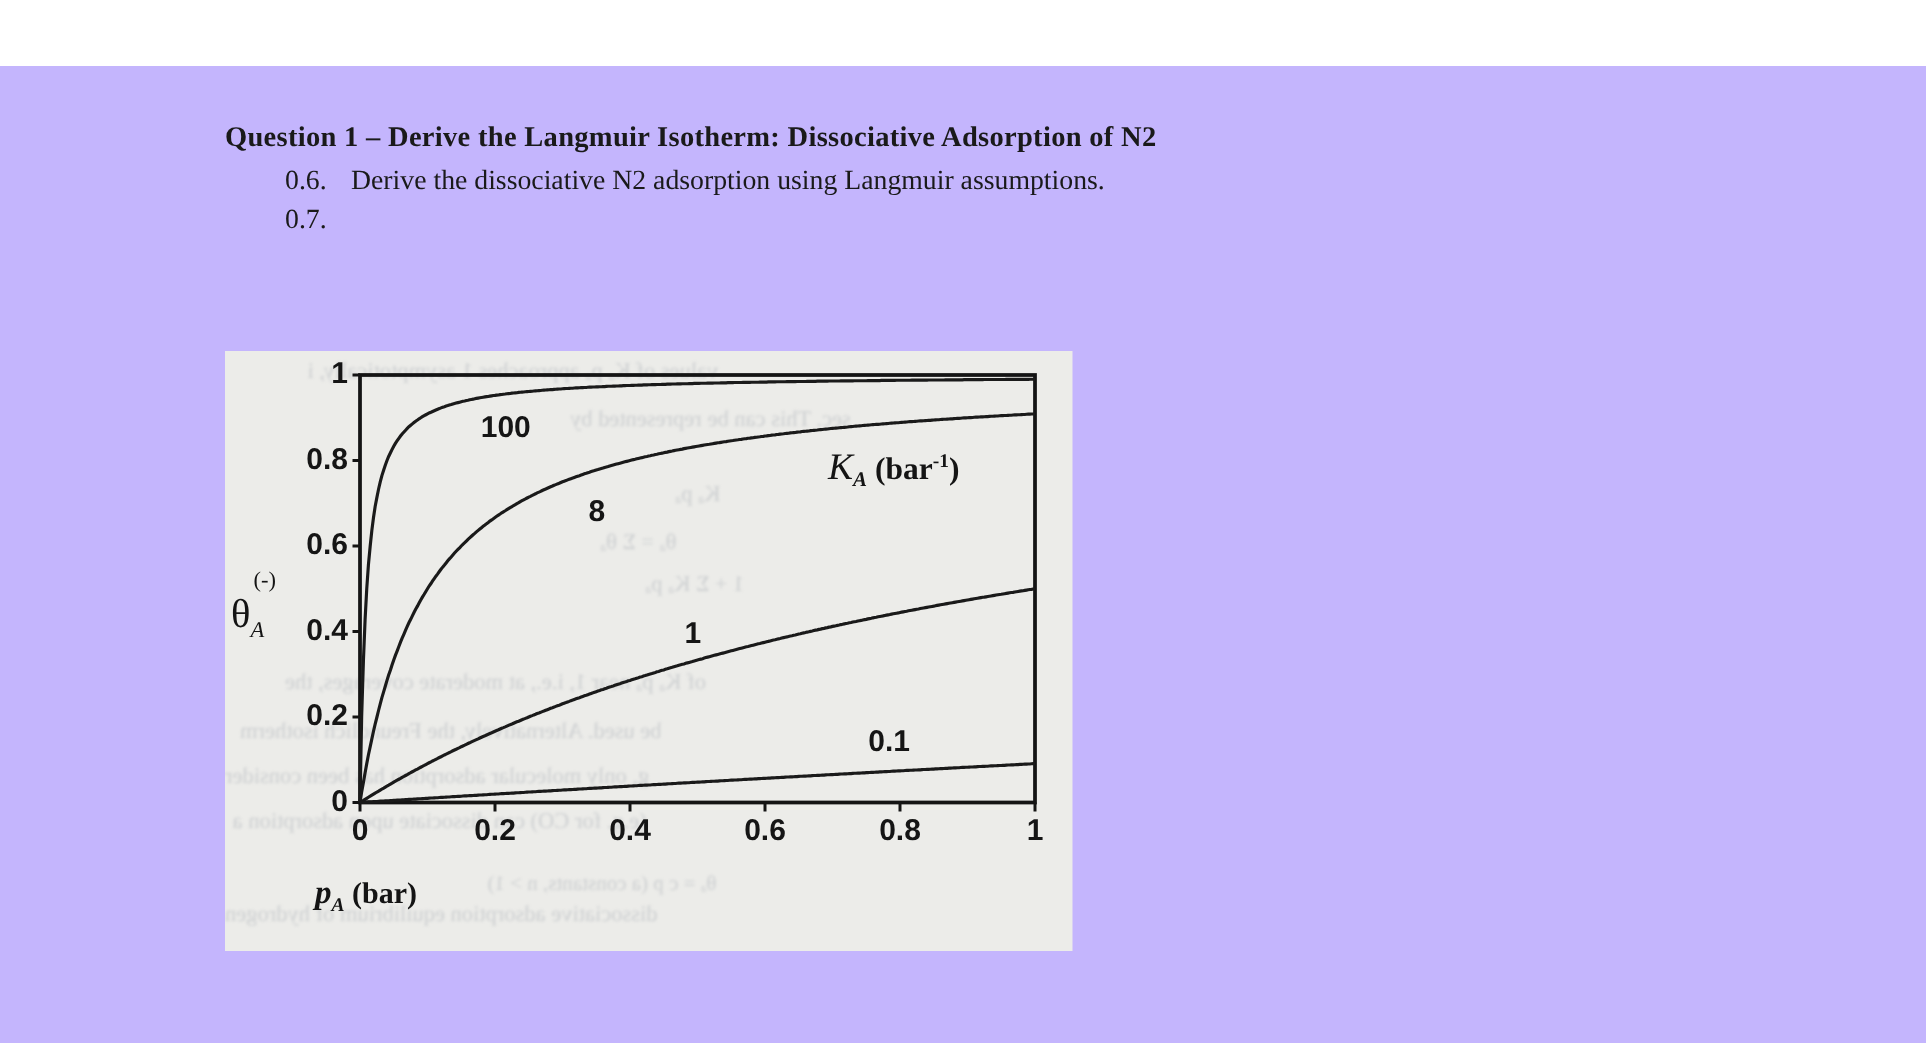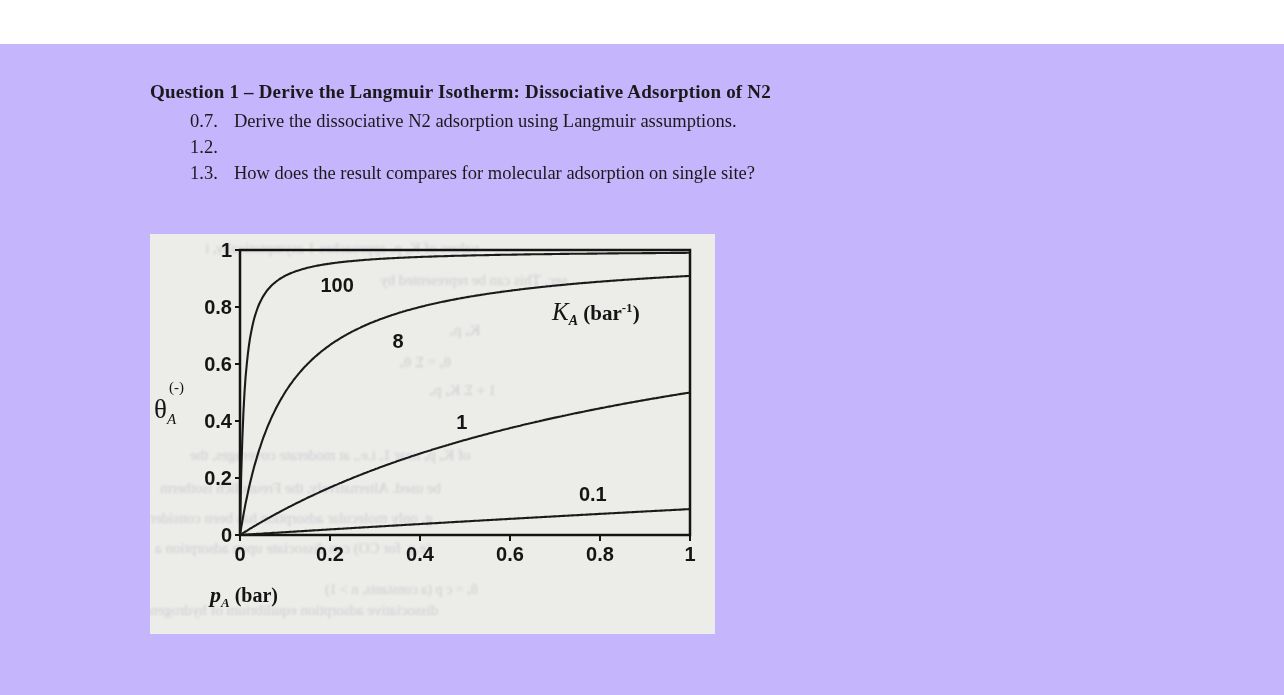--- a/index.html
+++ b/index.html
@@ -45,29 +45,25 @@
 </style>
 </head>
 <body>
 
 <div class="page">
 
   <div class="q-block">
     <div class="q-title">Question 1 – Derive the Langmuir Isotherm: Dissociative Adsorption of N2</div>
     <div class="q-list">
       <div class="q-item">
-        <span class="q-num">0.7.</span>
+        <span class="q-num">0.6.</span>
         <span class="q-text">Derive the dissociative N2 adsorption using Langmuir assumptions.</span>
       </div>
       <div class="q-item">
-        <span class="q-num">1.2.</span>
-      </div>
-      <div class="q-item">
-        <span class="q-num">1.3.</span>
-        <span class="q-text">How does the result compares for molecular adsorption on single site?</span>
+        <span class="q-num">0.7.</span>
       </div>
     </div>
   </div>
 
   <div class="fig" id="fig">
     <div id="ghost-layer" style="position:absolute;left:0;top:0;width:565px;height:400px;z-index:1;">
         <div class="ghost" style="left: 55px; top: 6px; font-size: 15px;">values of Kₐ pₐ approaches 1 asymptotically, i</div>
         <div class="ghost" style="left: 230px; top: 38px; font-size: 15px;">sec. This can be represented by</div>
         <div class="ghost" style="left: 300px; top: 88px; font-size: 15px;">Kₐ pₐ</div>
         <div class="ghost" style="left: 250px; top: 120px; font-size: 15px;">θₐ =  Σ θₐ</div>

